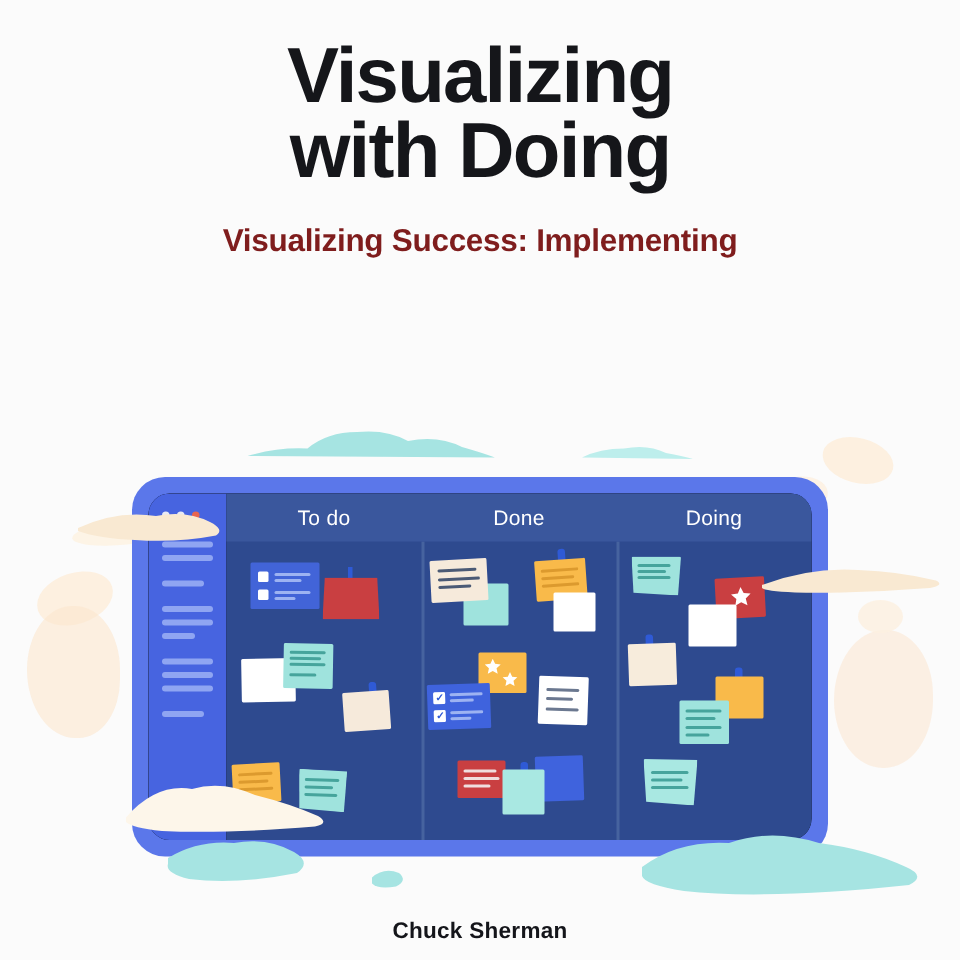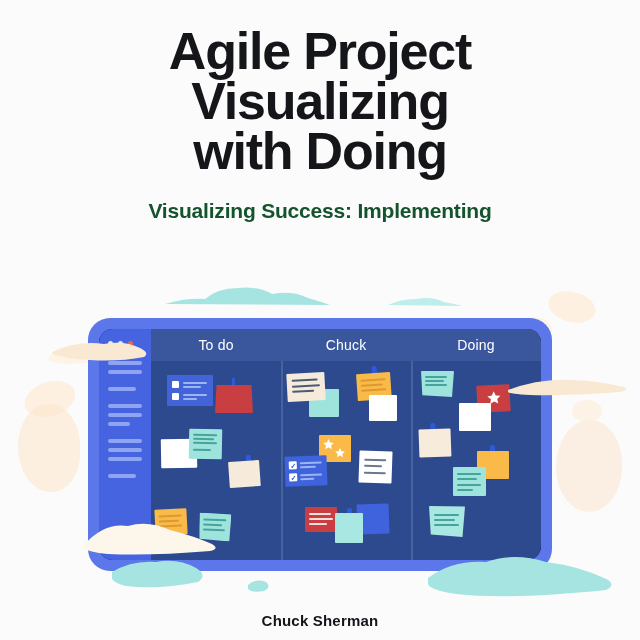--- a/index.html
+++ b/index.html
@@ -44,21 +44,21 @@
   }
   .main-title .tline { display: block; }
 
   .subtitle {
     margin-top: 20px;
     font-family: "Liberation Sans", sans-serif;
     font-weight: bold;
     font-size: 21px;
     line-height: 29px;
     letter-spacing: -0.2px;
-    color: #14532d;
+    color: #7f1d1d;
   }
   .subtitle .sline { display: block; }
 
   .author {
     position: absolute;
     left: 0;
     top: 612px;
     width: 640px;
     text-align: center;
     font-family: "Liberation Sans", sans-serif;
@@ -292,21 +292,21 @@
         </div>
         <div class="nav-group">
           <div class="nav-bar w-mid"></div>
         </div>
       </div>
 
       <div id="board">
 
         <div id="colheader">
           <div class="colhead">To do</div>
-          <div class="colhead">Chuck</div>
+          <div class="colhead">Done</div>
           <div class="colhead">Doing</div>
         </div>
 
         <div class="colsep" style="left:130px;"></div>
         <div class="colsep" style="left:260px;"></div>
 
         <div class="colbody" style="left:0; width:130px;">
 
           <div class="card c-blue" style="left:16px; top:14px; width:46px; height:31px;">
             <div class="cbox" style="left:5px; top:6px; width:7px; height:7px;"></div>
@@ -466,21 +466,20 @@
       <path d="M508 390 Q540 378 572 380 Q600 381 624 387 Q630 390 620 392 Q566 396 530 395 Q510 394 508 392 Z" fill="#f9e9d2"></path>
 
       <path d="M112 572 Q132 560 156 562 Q178 558 196 568 Q208 575 198 582 Q158 590 126 586 Q110 582 112 576 Z" fill="#a6e4e2"></path>
       <path d="M248 585 Q256 578 266 582 Q272 587 264 591 Q252 593 248 589 Z" fill="#a6e4e2"></path>
       <path d="M428 578 Q452 560 486 562 Q514 552 546 562 Q578 566 604 578 Q618 584 606 590 Q510 600 456 594 Q430 590 428 584 Z" fill="#a6e4e2"></path>
     </svg>
   </div>
 
   <div class="title-block">
     <div class="main-title">
-      <span class="tline">Agile Project</span>
       <span class="tline">Visualizing</span>
       <span class="tline">with Doing</span>
     </div>
     <div class="subtitle">
       <span class="sline">Visualizing Success: Implementing</span>
     </div>
   </div>
 
   <div class="author">Chuck Sherman</div>
 

